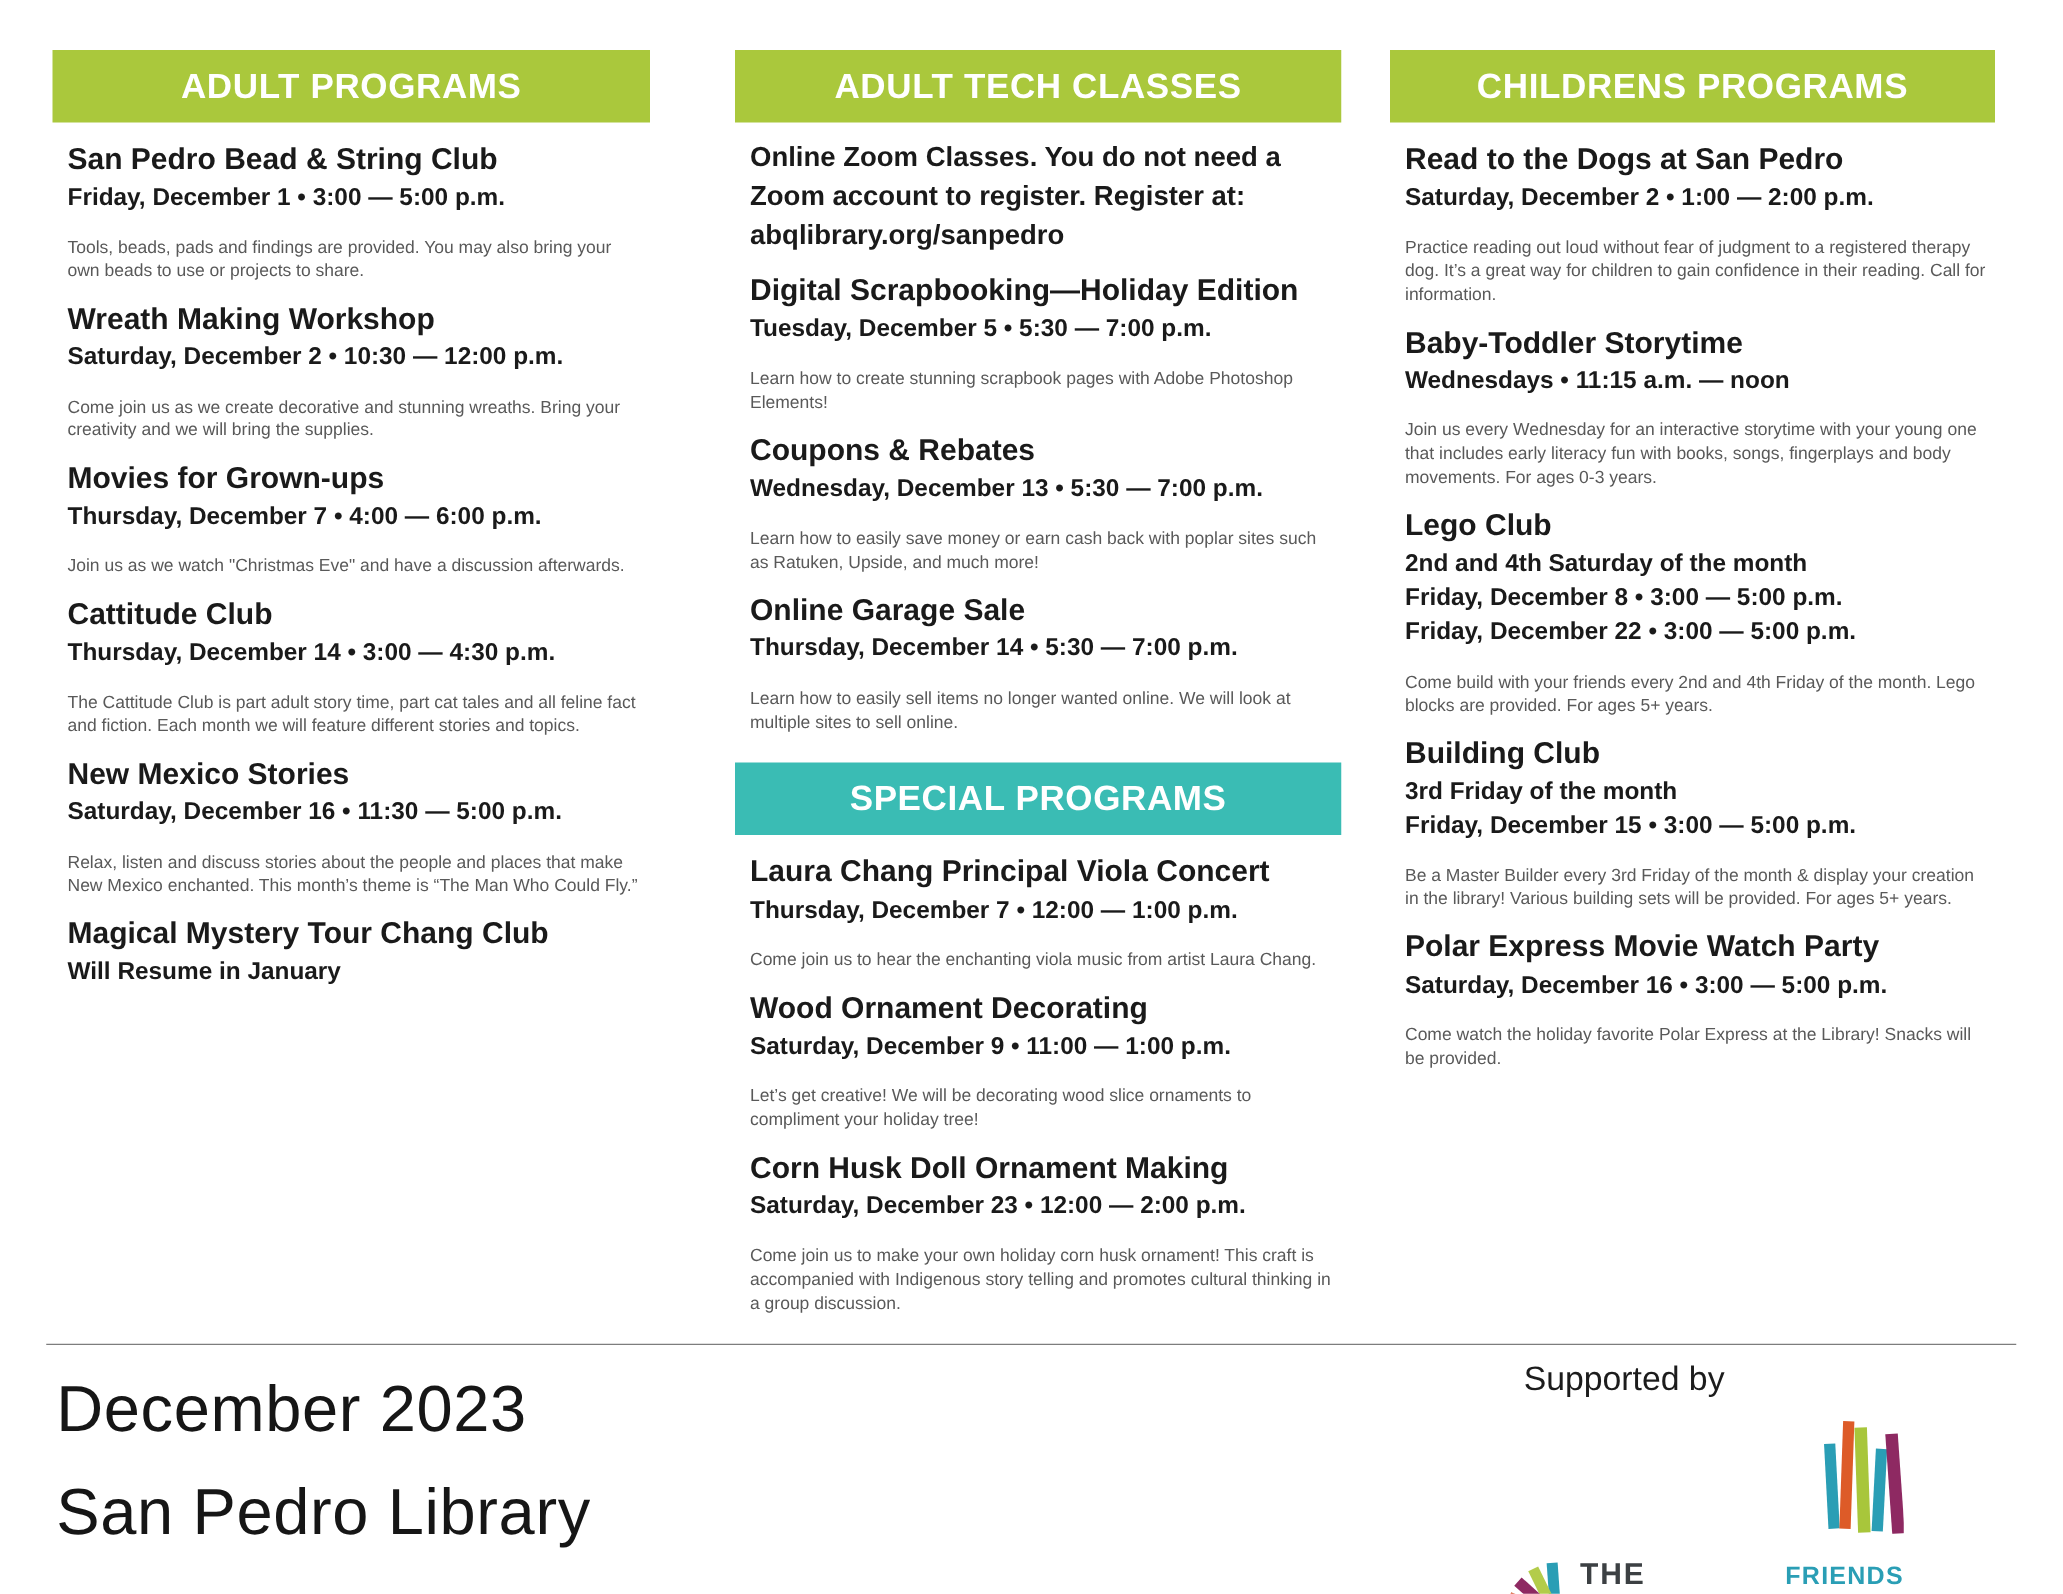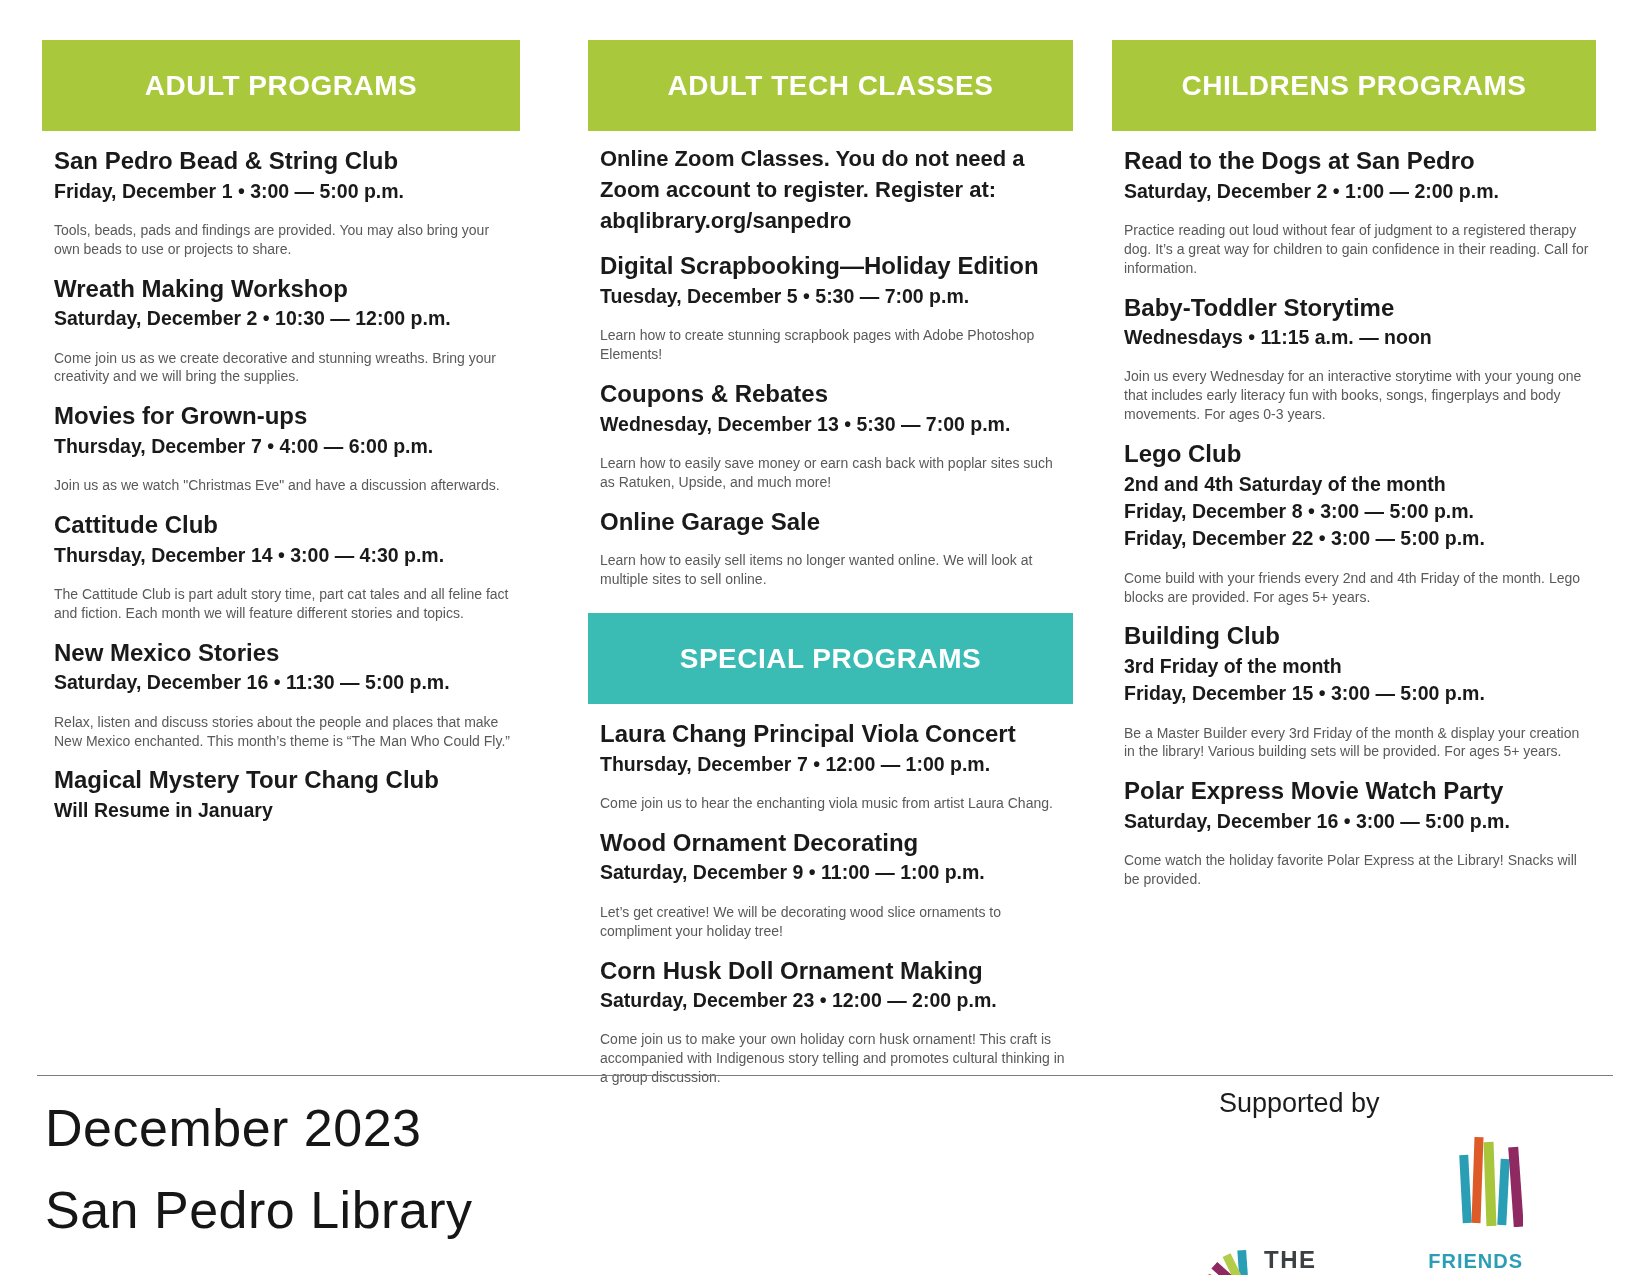--- a/index.html
+++ b/index.html
@@ -7,21 +7,21 @@
     width:1650px;height:1275px;position:relative;overflow:hidden;
     font-family:"Liberation Sans","DejaVu Sans",sans-serif;
     -webkit-font-smoothing:antialiased;
   }
   .columns{position:absolute;top:40px;left:42px;display:flex;}
   .col{display:block;}
   .col1{width:478px;margin-right:68px;}
   .col2{width:485px;margin-right:39px;}
   .col3{width:484px;}
   .bar{
-    height:91px;display:flex;align-items:center;justify-content:center;
+    height:58px;display:flex;align-items:center;justify-content:center;
     color:#ffffff;font-weight:bold;font-size:28px;letter-spacing:.5px;
   }
   .bar.green{background:var(--header-green);}
   .bar.teal{background:var(--header-teal);margin-top:24px;}
   .col-content{padding:0 4px 0 12px;}
   .event h3{
     font-size:24px;line-height:1.15;margin:16px 0 3px 0;
     color:var(--title-text);font-weight:bold;
   }
   .event .when{
@@ -114,20 +114,21 @@
         <p class="when">Tuesday, December 5 • 5:30 — 7:00 p.m.</p>
         <p class="desc">Learn how to create stunning scrapbook pages with Adobe Photoshop Elements!</p>
       </article>
       <article class="event">
         <h3>Coupons &amp; Rebates</h3>
         <p class="when">Wednesday, December  13 • 5:30 — 7:00 p.m.</p>
         <p class="desc">Learn how to easily save money or earn cash back with poplar sites such as Ratuken, Upside,  and much more!</p>
       </article>
       <article class="event">
         <h3>Online Garage Sale</h3>
+        <p class="when">Thursday, December 14 • 5:30 — 7:00 p.m.</p>
         <p class="desc">Learn how to easily sell items no longer wanted online. We will look at multiple sites to sell online.</p>
       </article>
     </div>
     <header class="bar teal">SPECIAL PROGRAMS</header>
     <div class="col-content">
       <article class="event">
         <h3>Laura Chang Principal Viola Concert</h3>
         <p class="when">Thursday, December 7 • 12:00 — 1:00 p.m.</p>
         <p class="desc">Come join us to hear the enchanting viola music from artist Laura Chang.</p>
       </article>

